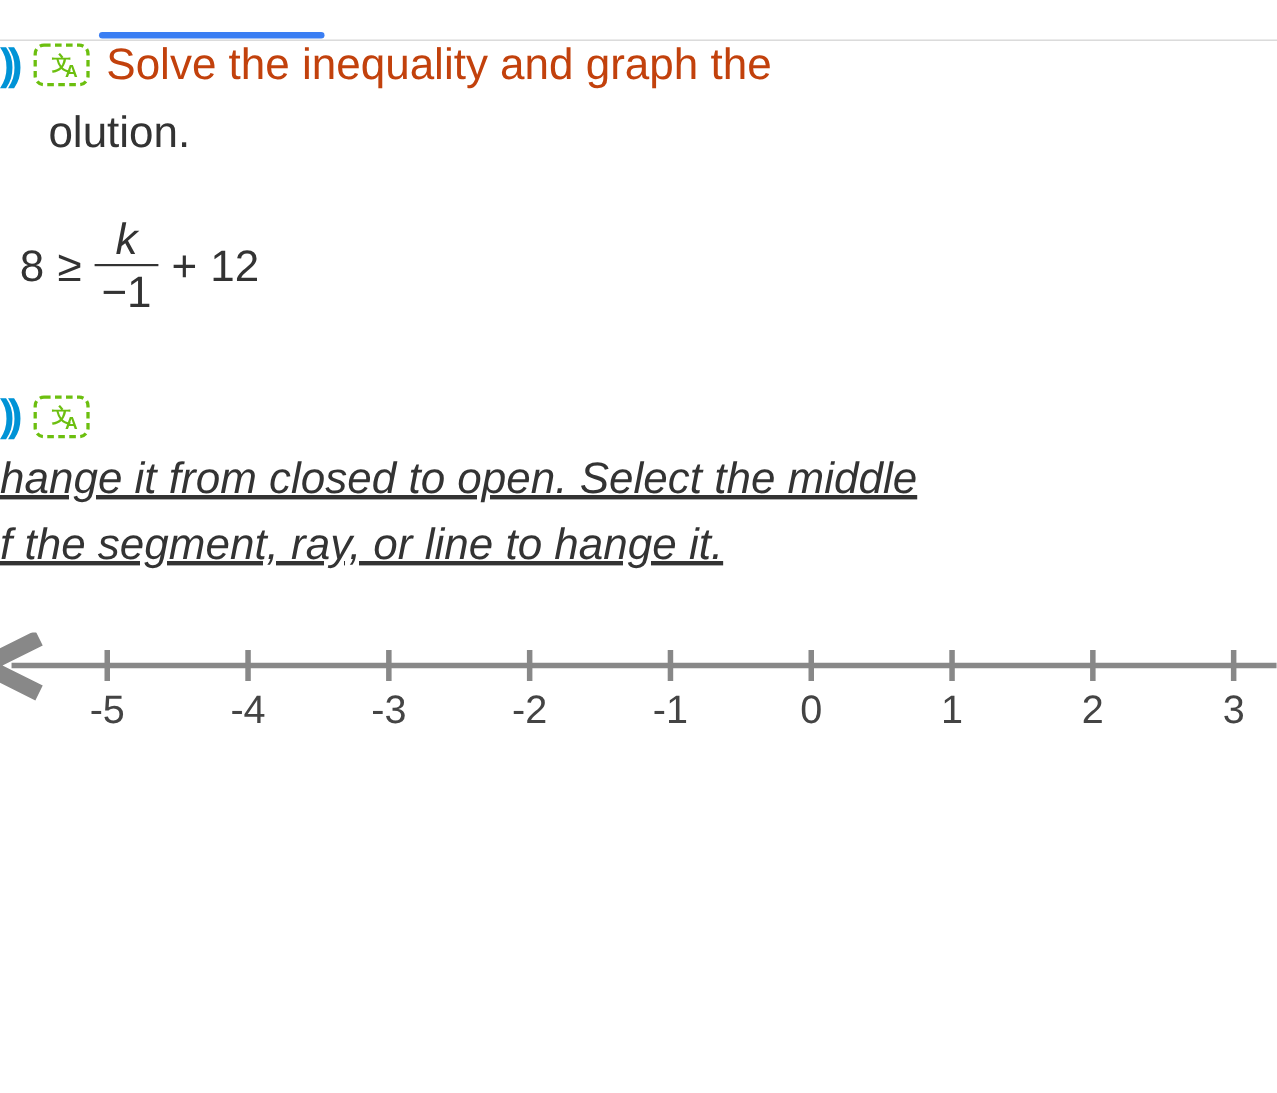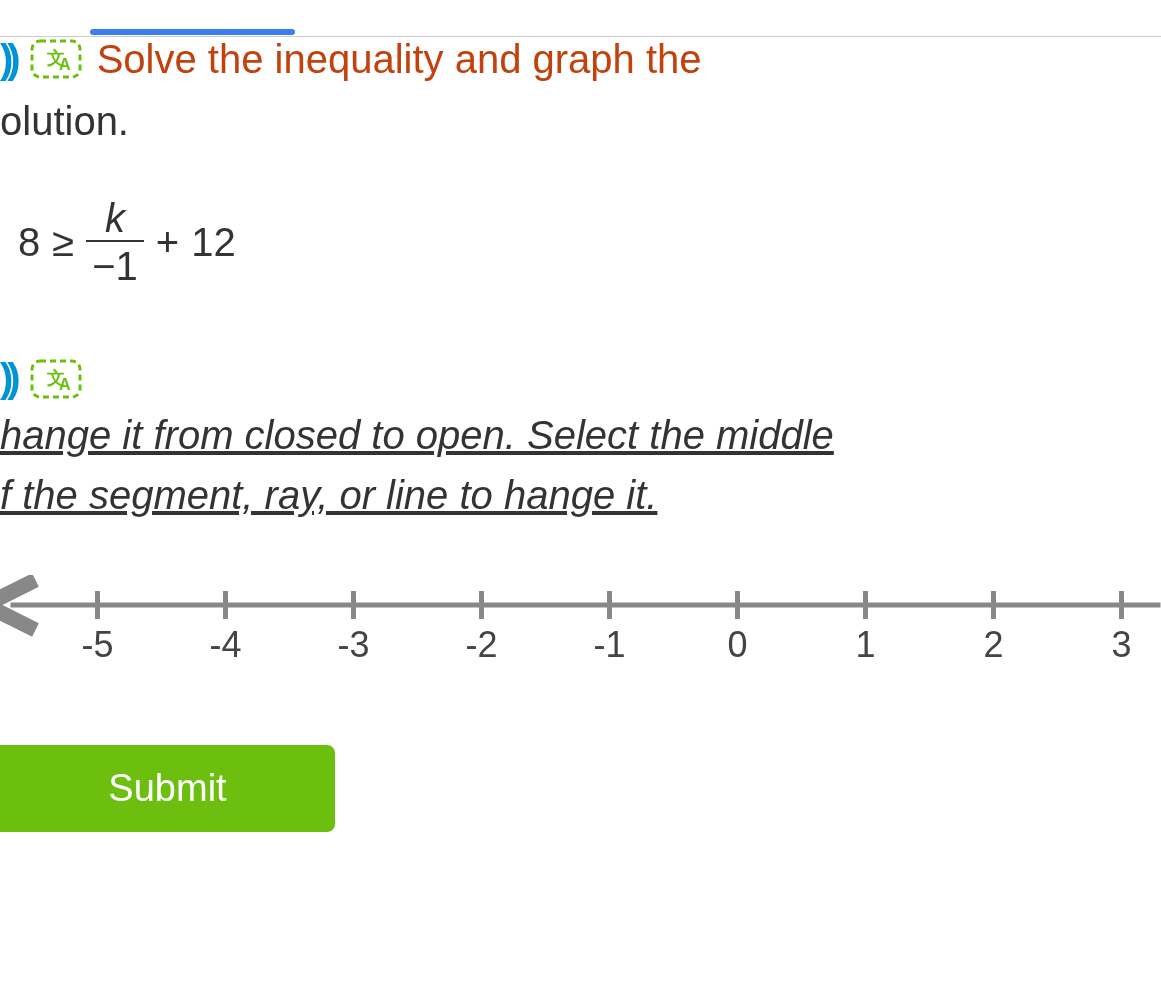--- a/index.html
+++ b/index.html
@@ -61,20 +61,21 @@
   .question-text {
     font-size: 40px;
     color: #c2410c;
     line-height: 1.35;
   }
   .question-text-line2 {
     font-size: 40px;
     color: #333;
     line-height: 1.35;
     margin-bottom: 50px;
+    padding-left: 44px;
   }
   .inequality {
     font-size: 40px;
     color: #333;
     display: flex;
     align-items: center;
     gap: 12px;
     margin-left: 18px;
     margin-bottom: 70px;
   }
@@ -228,15 +229,14 @@
             <text x="993" y="82" font-size="36" fill="#444" text-anchor="middle">2</text>
           </g>
         <g>
             <line x1="1121" y1="16" x2="1121" y2="44" stroke="#888" stroke-width="5"></line>
             <text x="1121" y="82" font-size="36" fill="#444" text-anchor="middle">3</text>
           </g>
       </g>
     </svg>
   </div>
 
-  <button class="submit-btn">Submit</button>
 
 </div>
 
 </body></html>

